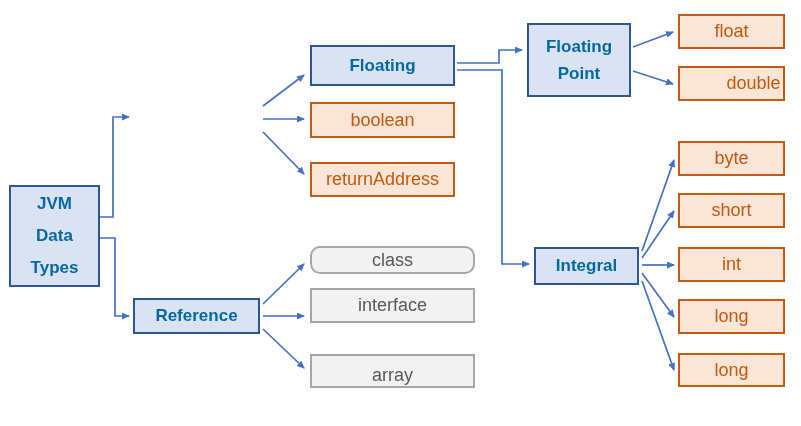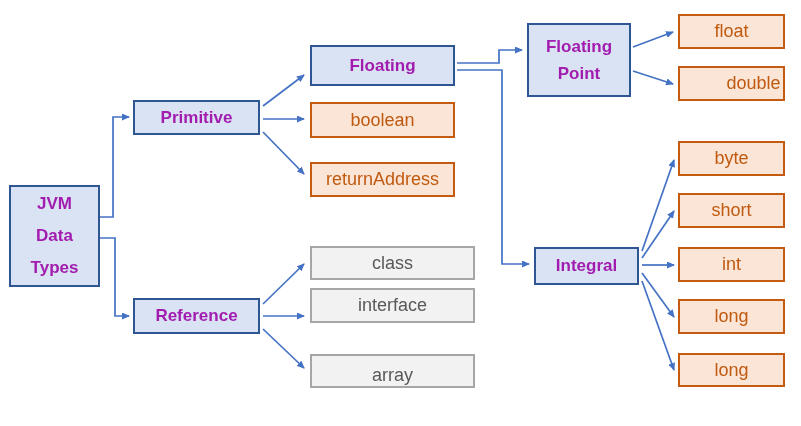--- a/index.html
+++ b/index.html
@@ -14,21 +14,21 @@
   .node{
     position:absolute;
     box-sizing:border-box;
     display:flex;align-items:center;justify-content:center;
     text-align:center;
     line-height:1.25;
   }
   .blue{
     background:#dae3f3;
     border:2px solid #2e5693;
-    color:#a21caf;
+    color:#0369a1;
     font-weight:bold;
     font-size:17px;
   }
   .orange{
     background:#fbe5d6;
     border:2px solid #c55a11;
     color:#c05a11;
     font-size:18px;
   }
   .gray{
@@ -48,21 +48,21 @@
   #node-fp         {left:527px; top:23px;  width:104px; height:74px;}
   #node-fp span    {display:inline-block; width:80px; line-height:1.6;}
   #node-integral   {left:534px; top:247px; width:105px; height:38px;}
   #node-float      {left:678px; top:14px;  width:107px; height:35px;}
   #node-double     {left:678px; top:66px;  width:107px; height:35px;padding-left:44px;}
   #node-byte       {left:678px; top:141px; width:107px; height:35px;}
   #node-short      {left:678px; top:193px; width:107px; height:35px;}
   #node-int        {left:678px; top:247px; width:107px; height:35px;}
   #node-long       {left:678px; top:299px; width:107px; height:35px;}
   #node-char       {left:678px; top:353px; width:107px; height:34px;}
-  #node-class     {left:310px; top:246px; width:165px; height:34px;}
+  #node-class     {left:310px; top:246px; width:165px; height:28px;border-radius:10px;}
   #node-interface {left:310px; top:288px; width:165px; height:35px;}
   #node-array     {left:310px; top:354px; width:165px; height:34px;align-items:flex-end;}
 </style>
 </head>
 <body>
 
 <div id="canvas">
 
   <svg id="connector-layer" viewBox="0 0 801 426" xmlns="http://www.w3.org/2000/svg" fill="none">
     <defs>
@@ -88,23 +88,20 @@
       <path d="M 263 304 L 304 264"></path>
       <path d="M 263 316 H 304"></path>
       <path d="M 263 329 L 304 368"></path>
     </g>
   </svg>
 
   <div class="node blue" id="node-jvm">
     <span>JVM Data Types</span>
   </div>
 
-  <div class="node blue" id="node-primitive">
-    <span>Primitive</span>
-  </div>
 
   <div class="node blue" id="node-reference">
     <span>Reference</span>
   </div>
 
   <div class="node blue" id="node-numeric">
     <span>Floating</span>
   </div>
 
   <div class="node orange" id="node-boolean">

